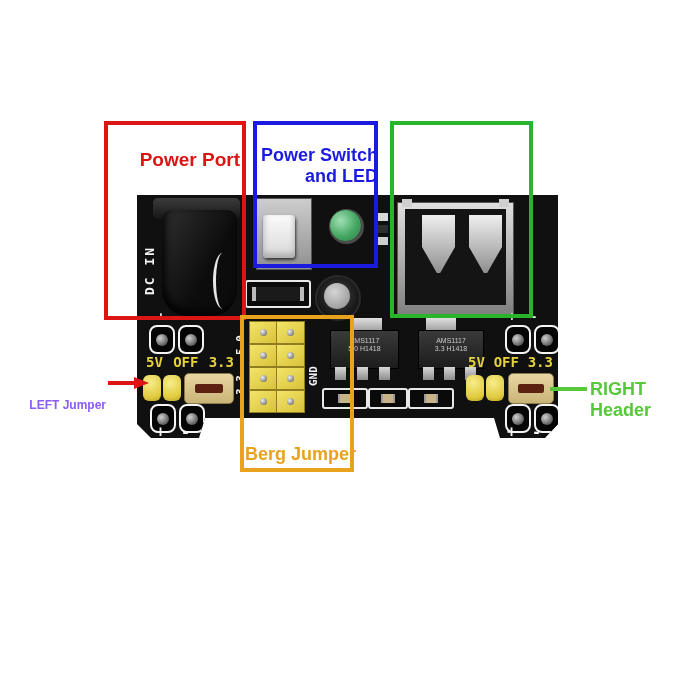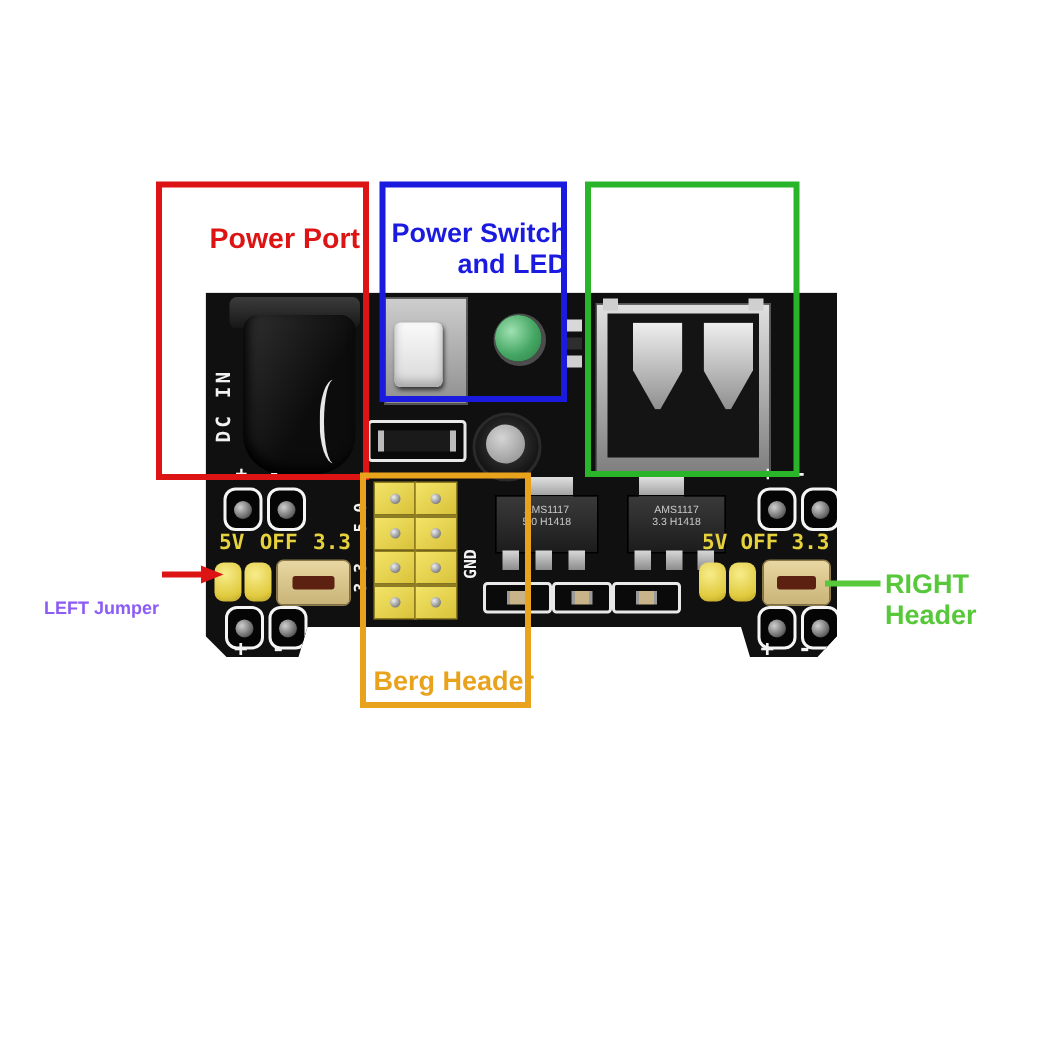--- a/index.html
+++ b/index.html
@@ -241,21 +241,21 @@
 
   <div class="box" style="left:253px;top:121px;width:117px;height:139px;border-color:#1b1be0;"></div>
   <div class="lbl" style="left:253px;top:145px;width:125px;font-size:18px;color:#1b1be0;line-height:21px;">
     <div>Power Switch</div>
     <div>and LED</div>
   </div>
 
   <div class="box" style="left:390px;top:121px;width:135px;height:189px;border-color:#2ab42a;"></div>
 
   <div class="box" style="left:240px;top:315px;width:106px;height:149px;border-color:#e8a21c;"></div>
-  <div class="lbl" style="left:236px;top:444px;width:120px;font-size:18px;color:#e8a21c;background:transparent;">Berg Header</div>
+  <div class="lbl" style="left:236px;top:444px;width:120px;font-size:18px;color:#e8a21c;background:transparent;">Berg Jumper</div>
 
   <svg id="overlay" width="700" height="700" viewBox="0 0 700 700">
     <g>
       <line x1="108" y1="383" x2="136" y2="383" stroke="#dd1414" stroke-width="4"></line>
       <polygon points="134,377 149,383 134,389" fill="#dd1414"></polygon>
     </g>
     <g>
       <line x1="550" y1="389" x2="587" y2="389" stroke="#56c83a" stroke-width="4"></line>
     </g>
   </svg>

